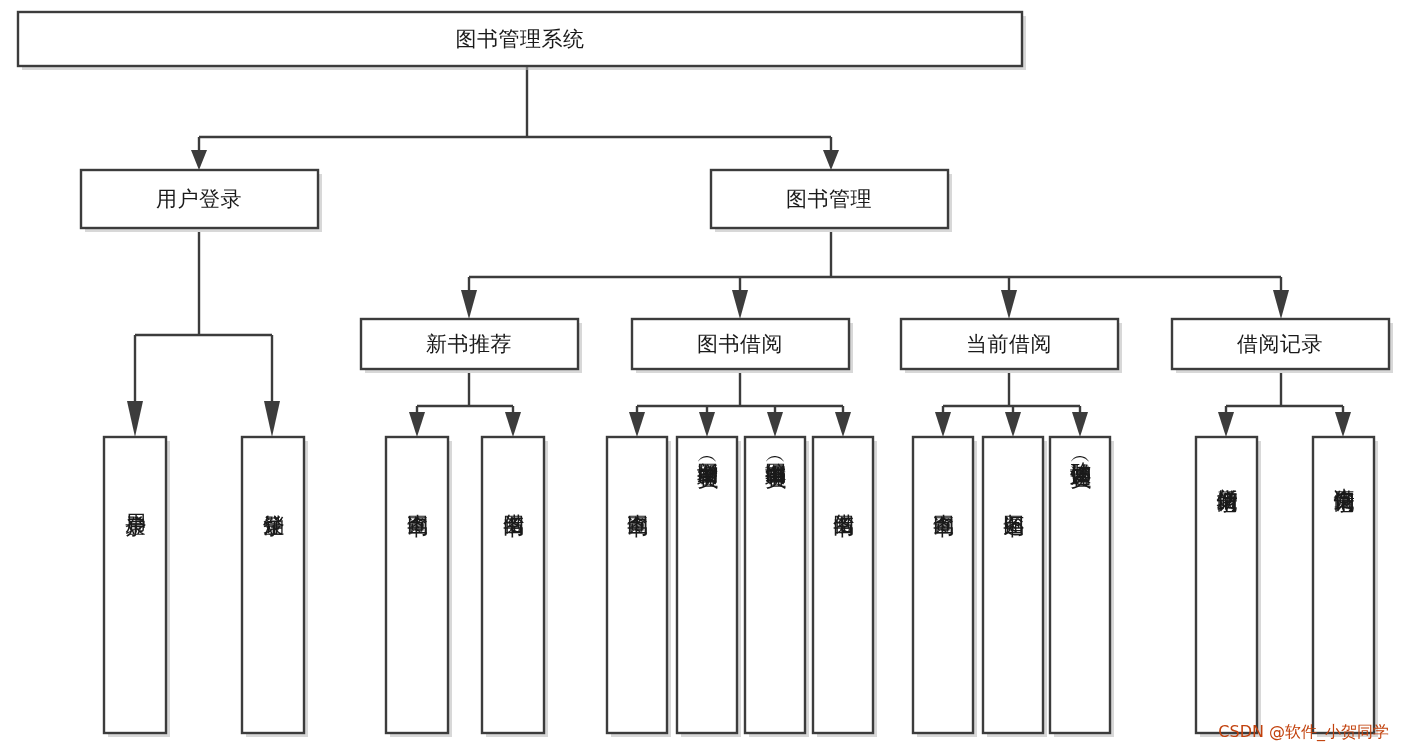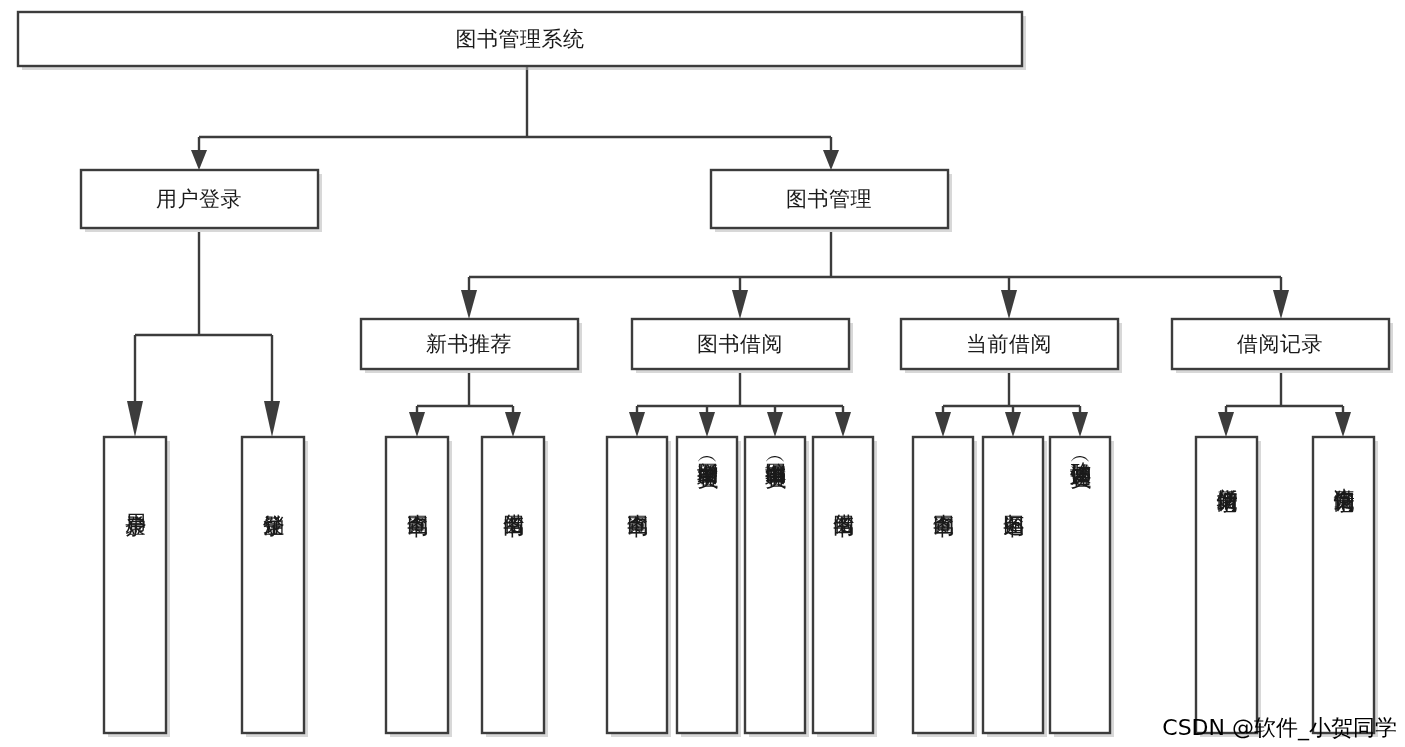--- a/index.html
+++ b/index.html
@@ -66,25 +66,25 @@
     font-size: 21px;
     line-height: 1.22;
     color: #1a1a1a;
     writing-mode: vertical-rl;
     text-orientation: upright;
     white-space: nowrap;
     letter-spacing: 1px;
   }
   .watermark {
     position: absolute;
-    right: 8px;
+    right: 16px;
     bottom: 4px;
     font-family: "DejaVu Sans", "Liberation Sans", sans-serif;
-    font-size: 22px;
-    color: #000000;
+    font-size: 16px;
+    color: #c2410c;
     white-space: nowrap;
     user-select: none;
   }
 </style>
 </head>
 <body>
 
 <div id="diagram-root">
 
   <svg id="tree-svg" viewBox="0 0 1405 747">

